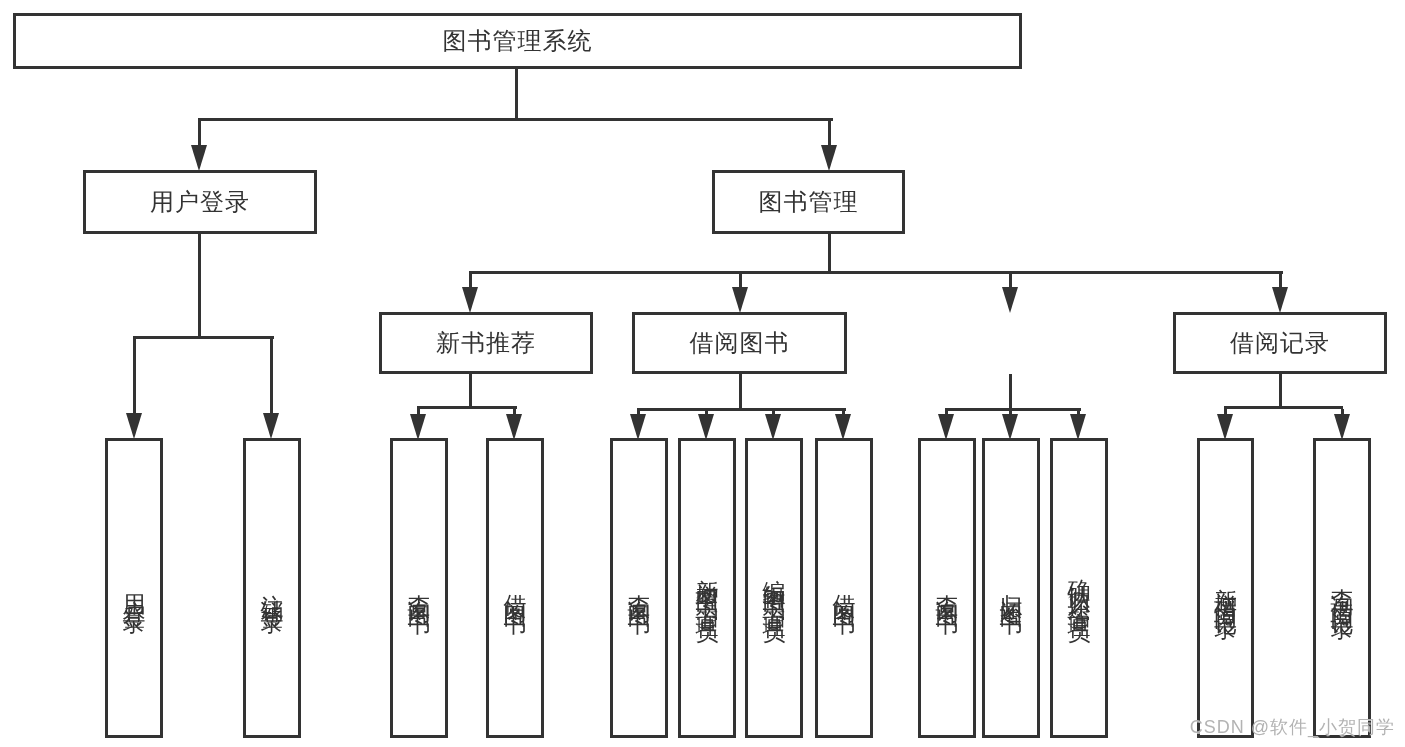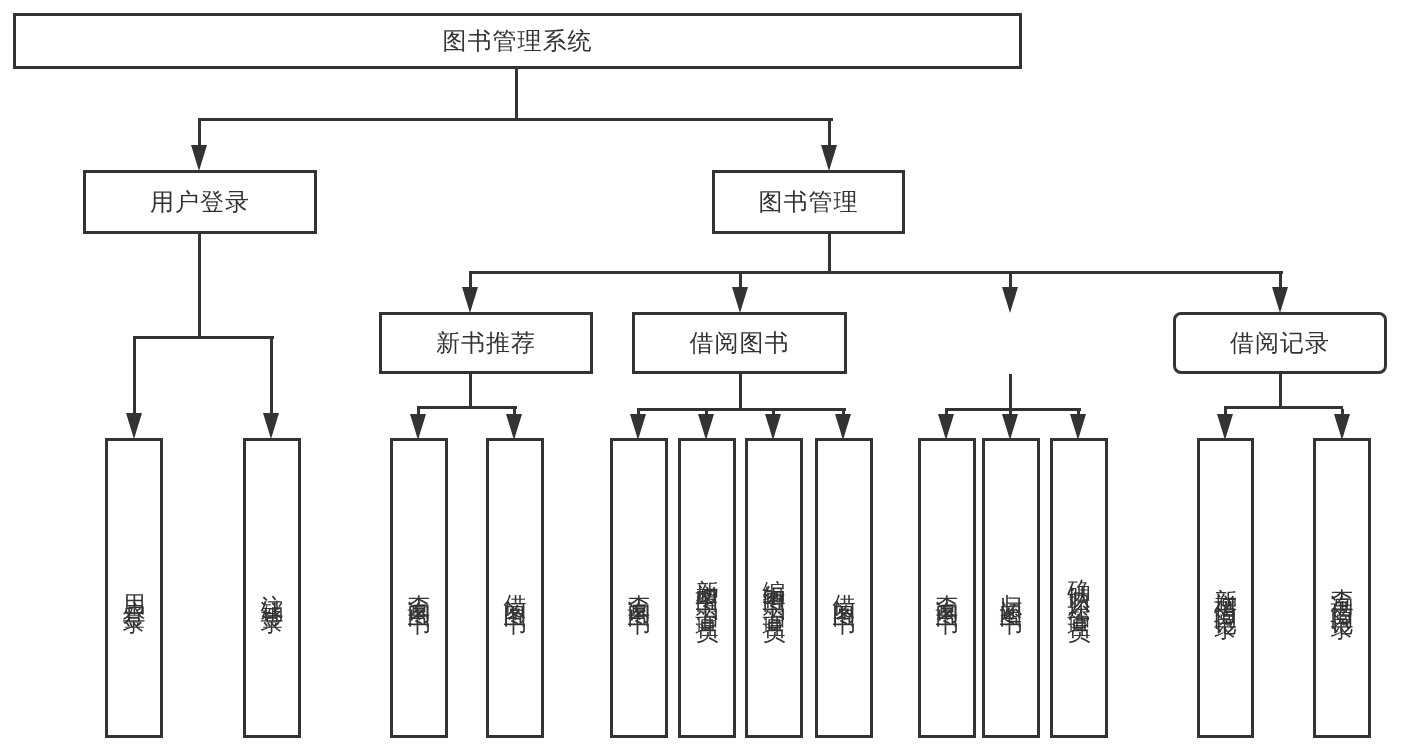--- a/index.html
+++ b/index.html
@@ -63,21 +63,21 @@
 
 <div id="canvas">
 
   <div class="node h-node" style="left:13px;top:13px;width:1009px;height:56px;">图书管理系统</div>
 
   <div class="node h-node" style="left:83px;top:170px;width:234px;height:64px;">用户登录</div>
   <div class="node h-node" style="left:712px;top:170px;width:193px;height:64px;">图书管理</div>
 
   <div class="node h-node" style="left:379px;top:312px;width:214px;height:62px;">新书推荐</div>
   <div class="node h-node" style="left:632px;top:312px;width:215px;height:62px;">借阅图书</div>
-  <div class="node h-node" style="left:1173px;top:312px;width:214px;height:62px;border-radius:8px;">借阅记录</div>
+  <div class="node h-node" style="left:1173px;top:312px;width:214px;height:62px;">借阅记录</div>
 
   <div class="leaf" style="left:105px;top:438px;">
     <span class="vtext">用户登录</span>
   </div>
   <div class="leaf" style="left:243px;top:438px;">
     <span class="vtext">注销登录</span>
   </div>
 
   <div class="leaf" style="left:390px;top:438px;">
     <span class="vtext">查询图书</span>
@@ -109,20 +109,21 @@
     <span class="vtext">确认归还︵管理员︶</span>
   </div>
 
   <div class="leaf" style="left:1197px;top:438px;width:57px;">
     <span class="vtext">新增借阅记录</span>
   </div>
   <div class="leaf" style="left:1313px;top:438px;">
     <span class="vtext">查询借阅记录</span>
   </div>
 
+  <div class="watermark">CSDN @软件_小贺同学</div>
 <div class="ln" style="left: 515px; top: 68px; width: 3px; height: 52px;"></div>
     <div class="ln" style="left: 198px; top: 118px; width: 635px; height: 3px;"></div>
     <div class="ln" style="left: 198px; top: 121px; width: 3px; height: 26px;"></div>
     <div class="ln" style="left: 828px; top: 121px; width: 3px; height: 26px;"></div>
     <div class="ln" style="left: 198px; top: 234px; width: 3px; height: 104px;"></div>
     <div class="ln" style="left: 133px; top: 336px; width: 141px; height: 3px;"></div>
     <div class="ln" style="left: 133px; top: 339px; width: 3px; height: 74px;"></div>
     <div class="ln" style="left: 270px; top: 339px; width: 3px; height: 74px;"></div>
     <div class="ln" style="left: 828px; top: 234px; width: 3px; height: 39px;"></div>
     <div class="ln" style="left: 469px; top: 271px; width: 814px; height: 3px;"></div>

